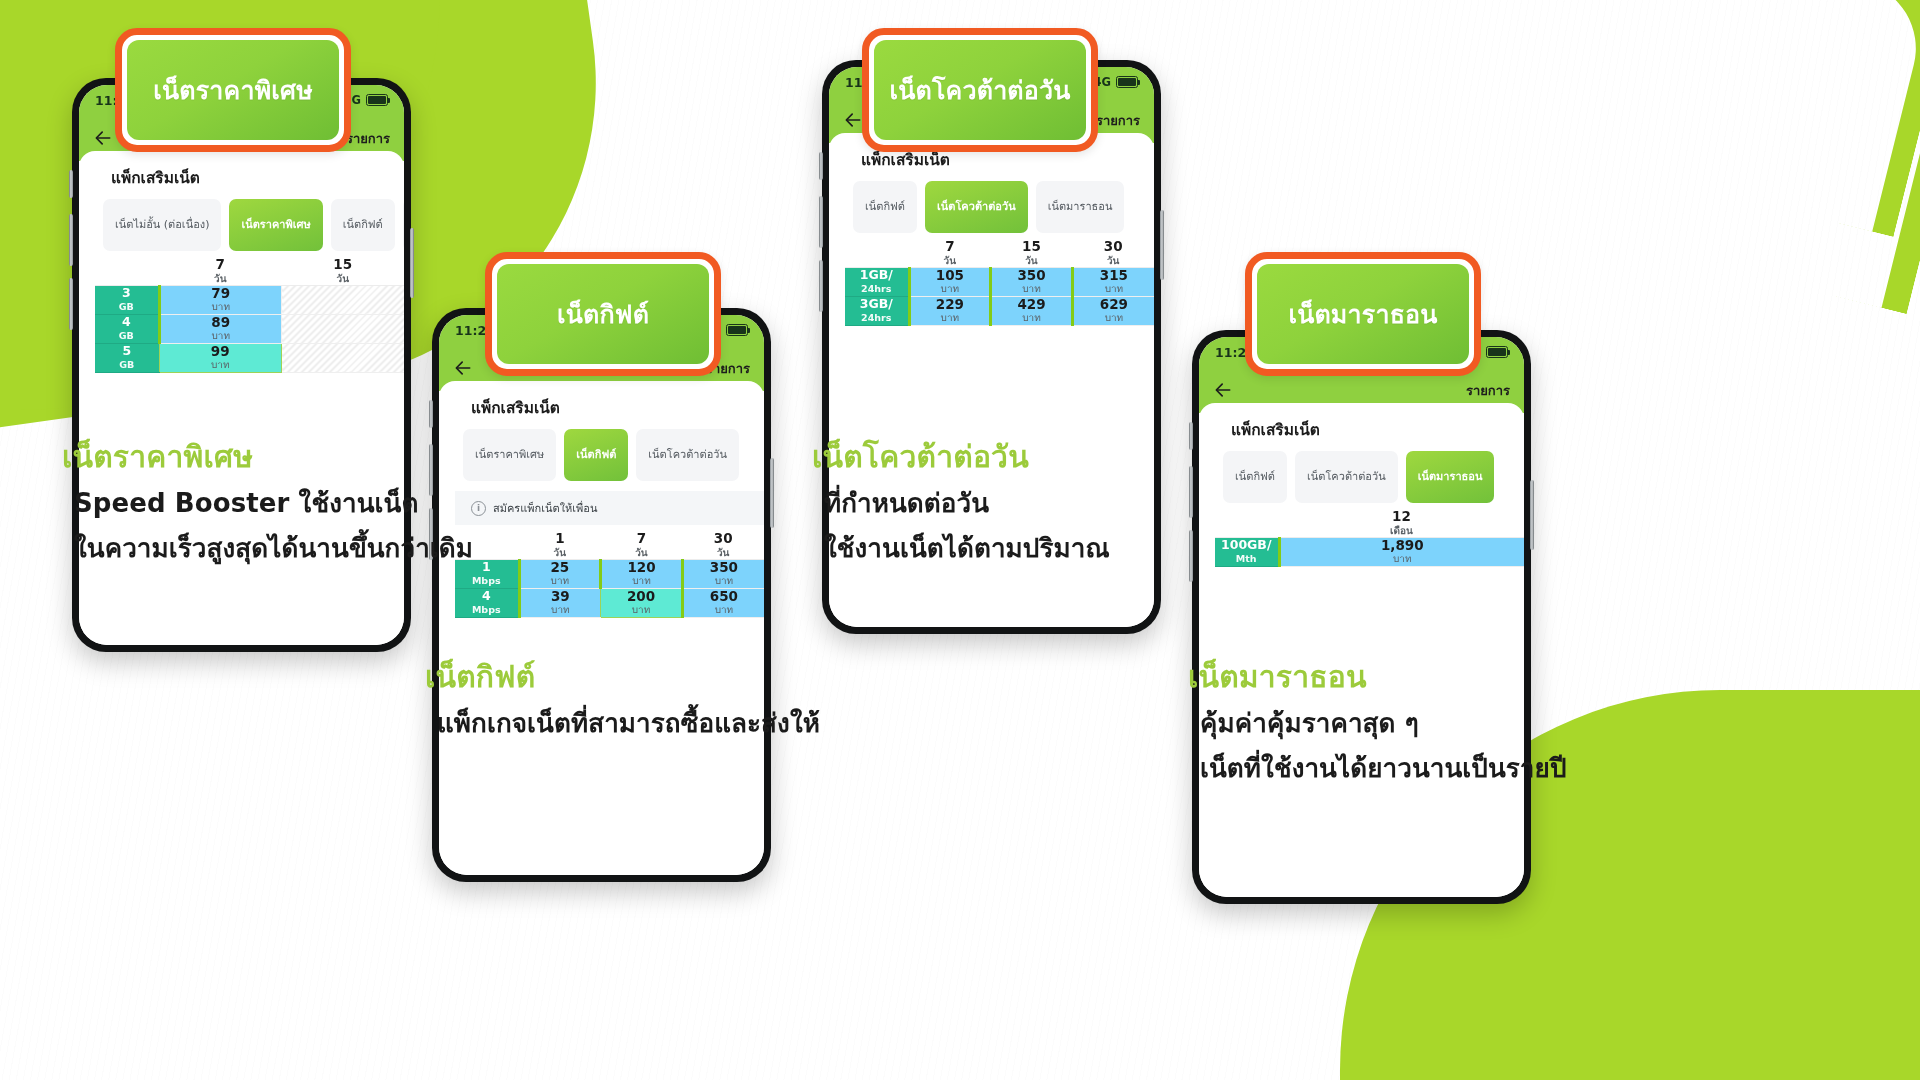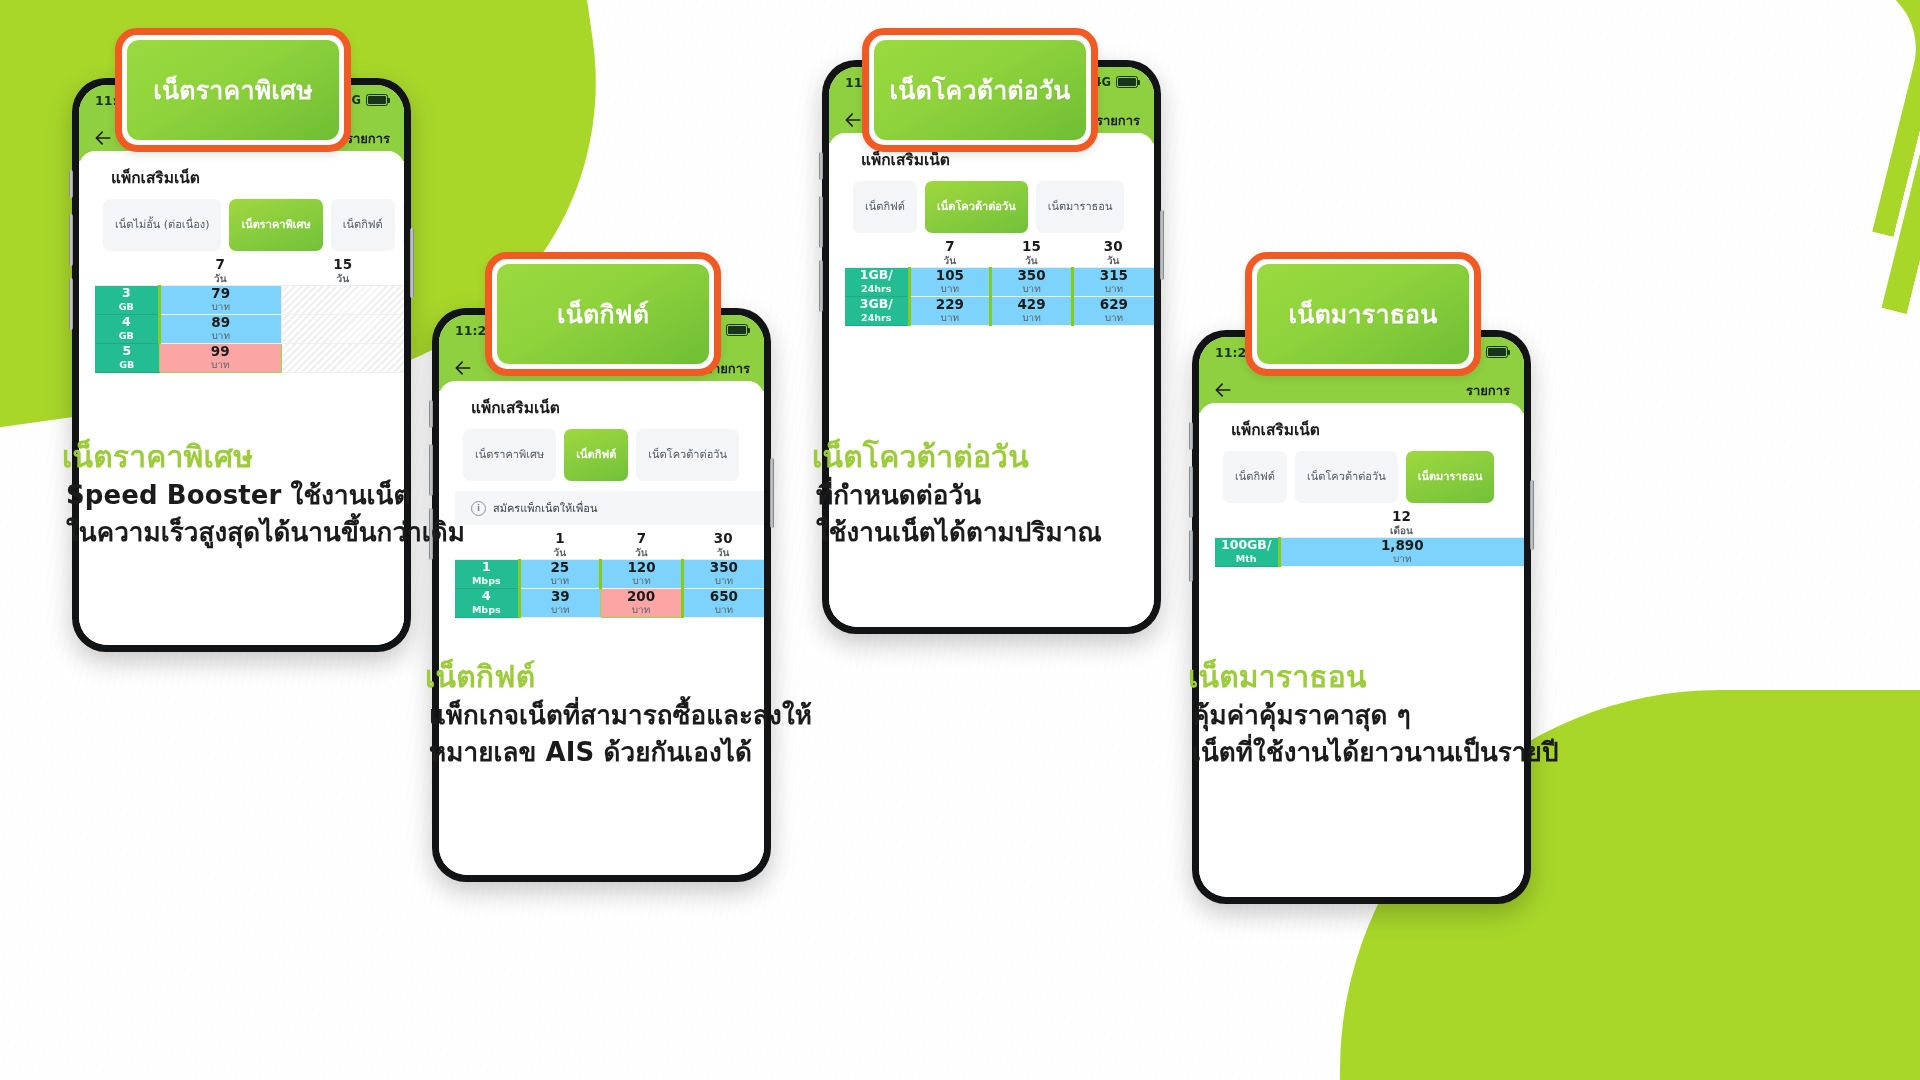--- a/index.html
+++ b/index.html
@@ -143,21 +143,21 @@
     padding:11px 2px;border-bottom:1px solid #1faa84;
   }
   .lbl-main{font-size:12.5px;font-weight:800;line-height:1.15;}
   .lbl-sub{font-size:9.5px;font-weight:600;opacity:.95;line-height:1.25;}
   .price-cell{
     text-align:center;padding:11px 2px;border-bottom:1px solid #efefef;
     border-left:3px solid #84cc16;background:#7dd3fc;
   }
   .price-num{font-size:13.5px;font-weight:800;color:#1b1b1b;line-height:1.15;}
   .price-unit{font-size:10px;color:#5b6166;line-height:1.25;}
-  .price-cell.sel{background:#fca5a5;border:1px solid #9ed356;}
+  .price-cell.sel{background:#5eead4;border:1px solid #9ed356;}
   .price-cell.empty{
     background:
       repeating-linear-gradient(135deg,#ffffff 0 3px,#ededed 3px 5px);
     border-left:1px solid #efefef;
   }
 
   
   .callout{
     position:absolute;z-index:40;
     background:#ffffff;border:7px solid #f15a22;border-radius:22px;
@@ -173,21 +173,21 @@
     text-shadow:0 1px 1px rgba(0,0,0,.07);
   }
 
   
   .caption{position:absolute;z-index:30;}
   .caption h3{
     margin:0 0 4px 0;color:#9ccb3b;font-size:30px;font-weight:800;
     letter-spacing:.2px;line-height:1.15;
   }
   .caption p{
-    margin:4px;color:#1b1b1b;font-size:26px;font-weight:700;
+    margin:12px;color:#1b1b1b;font-size:26px;font-weight:700;
     line-height:1.28;letter-spacing:.1px;
   }
 </style>
 </head>
 <body>
 
 <div class="bg-layer">
   <div class="bg-wash"></div>
   <div class="blob-tl"></div>
   <div class="blob-tl2"></div>
@@ -612,21 +612,20 @@
 
 <div class="caption" style="left:62px;top:440px;width:440px;">
   <h3>เน็ตราคาพิเศษ</h3>
   <p>Speed Booster ใช้งานเน็ต</p>
   <p>ในความเร็วสูงสุดได้นานขึ้นกว่าเดิม</p>
 </div>
 
 <div class="caption" style="left:425px;top:660px;width:450px;">
   <h3>เน็ตกิฟต์</h3>
   <p>แพ็กเกจเน็ตที่สามารถซื้อและส่งให้</p>
-  <p>หมายเลข AIS ด้วยกันเองได้</p>
 </div>
 
 <div class="caption" style="left:812px;top:440px;width:420px;">
   <h3>เน็ตโควต้าต่อวัน</h3>
   <p>ที่กำหนดต่อวัน</p>
   <p>ใช้งานเน็ตได้ตามปริมาณ</p>
 </div>
 
 <div class="caption" style="left:1188px;top:660px;width:450px;">
   <h3>เน็ตมาราธอน</h3>

